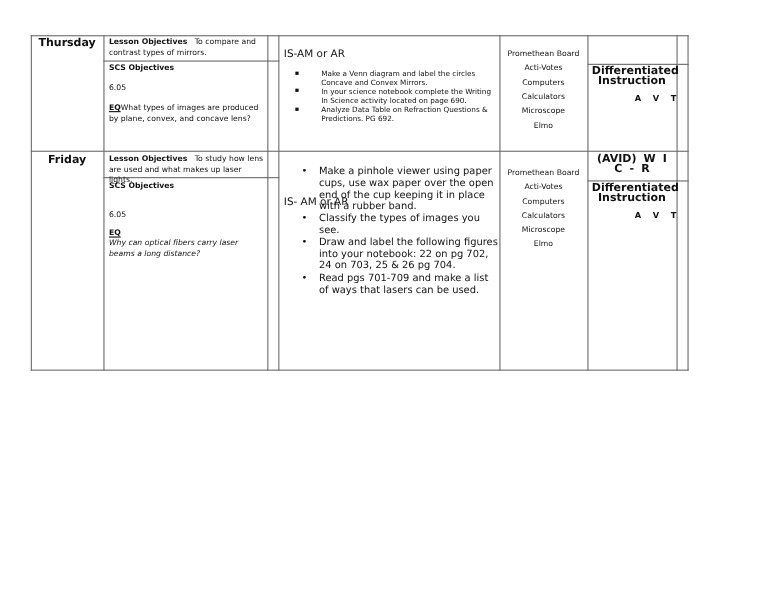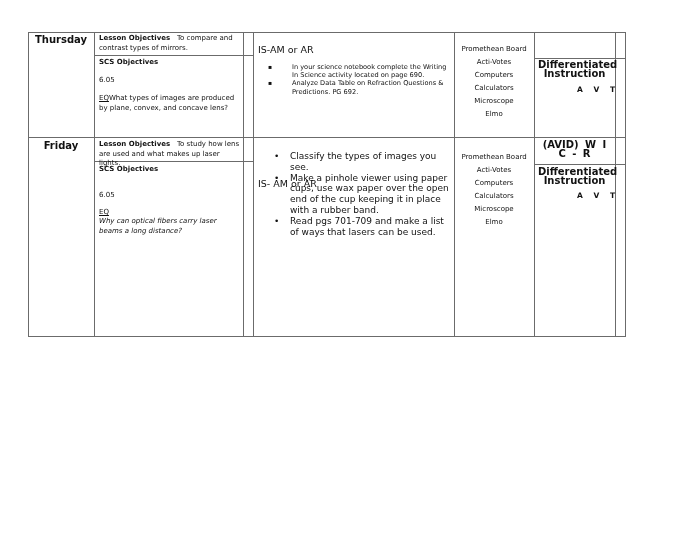--- a/index.html
+++ b/index.html
@@ -4,21 +4,21 @@
   <style>
     html, body { margin: 0; padding: 0; background: #ffffff; }
     body { width: 700px; height: 540px; position: relative; overflow: hidden;
            font-family: "DejaVu Sans", "Liberation Sans", sans-serif; color: #111; }
     .line-h { position: absolute; height: 1px; background: #6b6b6b; }
     .line-v { position: absolute; width: 1px; background: #6b6b6b; }
     .abs { position: absolute; }
     .day { font-weight: bold; font-size: 10px; text-align: center; }
     .small { font-size: 7px; line-height: 9.5px; }
     .bold { font-weight: bold; }
-    .u { text-decoration: underline; font-weight: normal; }
+    .u { text-decoration: underline; font-weight: bold; }
     .res { font-size: 7px; text-align: center; width: 80px; }
     .diff { font-size: 10px; font-weight: bold; text-align: center; width: 81px; line-height: 9px; }
     .avt { font-size: 7.5px; font-weight: bold; text-align: right; width: 81px; word-spacing: 8px; }
     ul { margin: 0; padding: 0; list-style: none; }
     .thu-list li { position: relative; padding-left: 34px; font-size: 6.6px; line-height: 8.2px; }
     .thu-list li::before { content: "\25AA"; position: absolute; left: 10px; top: 0; font-size: 6px; }
     .fri-list li { position: relative; padding-left: 37px; font-size: 9px; line-height: 10.8px; }
     .fri-list li::before { content: "\2022"; position: absolute; left: 21px; top: 0; font-size: 9px; }
     .heading { font-size: 9.5px; }
   </style>
@@ -56,20 +56,21 @@
   </div>
 
   <div class="abs small bold" style="left:99px; top:58px;">SCS Objectives</div>
   <div class="abs small" style="left:99px; top:76px;">6.05</div>
   <div class="abs small" style="left:99px; top:94px; width:142px;">
     <span class="u">EQ</span><span>What types of images are produced by plane, convex, and concave lens?</span>
   </div>
 
   <div class="abs heading" style="left:258px; top:44px;">IS-AM or AR</div>
   <ul class="abs thu-list" style="left:258px; top:63px; width:192px;">
+    <li>Make a Venn diagram and label the circles Concave and Convex Mirrors.</li>
     <li>In your science notebook complete the Writing In Science activity located on page 690.</li>
     <li>Analyze Data Table on Refraction Questions &amp; Predictions. PG 692.</li>
   </ul>
 
   <div>
     <div class="abs res" style="left:454px; top:45px;">Promethean Board</div>
     <div class="abs res" style="left:454px; top:58px;">Acti-Votes</div>
     <div class="abs res" style="left:454px; top:71px;">Computers</div>
     <div class="abs res" style="left:454px; top:84px;">Calculators</div>
     <div class="abs res" style="left:454px; top:97px;">Microscope</div>
@@ -89,22 +90,23 @@
     <span>To study how lens are used and what makes up laser lights.</span>
   </div>
 
   <div class="abs small bold" style="left:99px; top:165px;">SCS Objectives</div>
   <div class="abs small" style="left:99px; top:191px;">6.05</div>
   <div class="abs small u" style="left:99px; top:208px;">EQ</div>
   <div class="abs small" style="left:99px; top:217px; width:142px;font-style:italic;">Why can optical fibers carry laser beams a long distance?</div>
 
   <div class="abs heading" style="left:258px; top:140px;margin-top:38px;">IS- AM or AR</div>
   <ul class="abs fri-list" style="left:253px; top:151px; width:200px;">
+    <li>Make a pinhole viewer using paper cups, use wax paper over the open end of the cup keeping it in place with a rubber band.</li>
     <li>Classify the types of images you see.</li>
-    <li>Make a pinhole viewer using paper cups, use wax paper over the open end of the cup keeping it in place with a rubber band.</li>
+    <li>Draw and label the following figures into your notebook: 22 on pg 702, 24 on 703, 25 &amp; 26 pg 704.</li>
     <li>Read pgs 701-709 and make a list of ways that lasers can be used.</li>
   </ul>
 
   <div>
     <div class="abs res" style="left:454px; top:153px;">Promethean Board</div>
     <div class="abs res" style="left:454px; top:166px;">Acti-Votes</div>
     <div class="abs res" style="left:454px; top:179px;">Computers</div>
     <div class="abs res" style="left:454px; top:192px;">Calculators</div>
     <div class="abs res" style="left:454px; top:205px;">Microscope</div>
     <div class="abs res" style="left:454px; top:218px;">Elmo</div>

